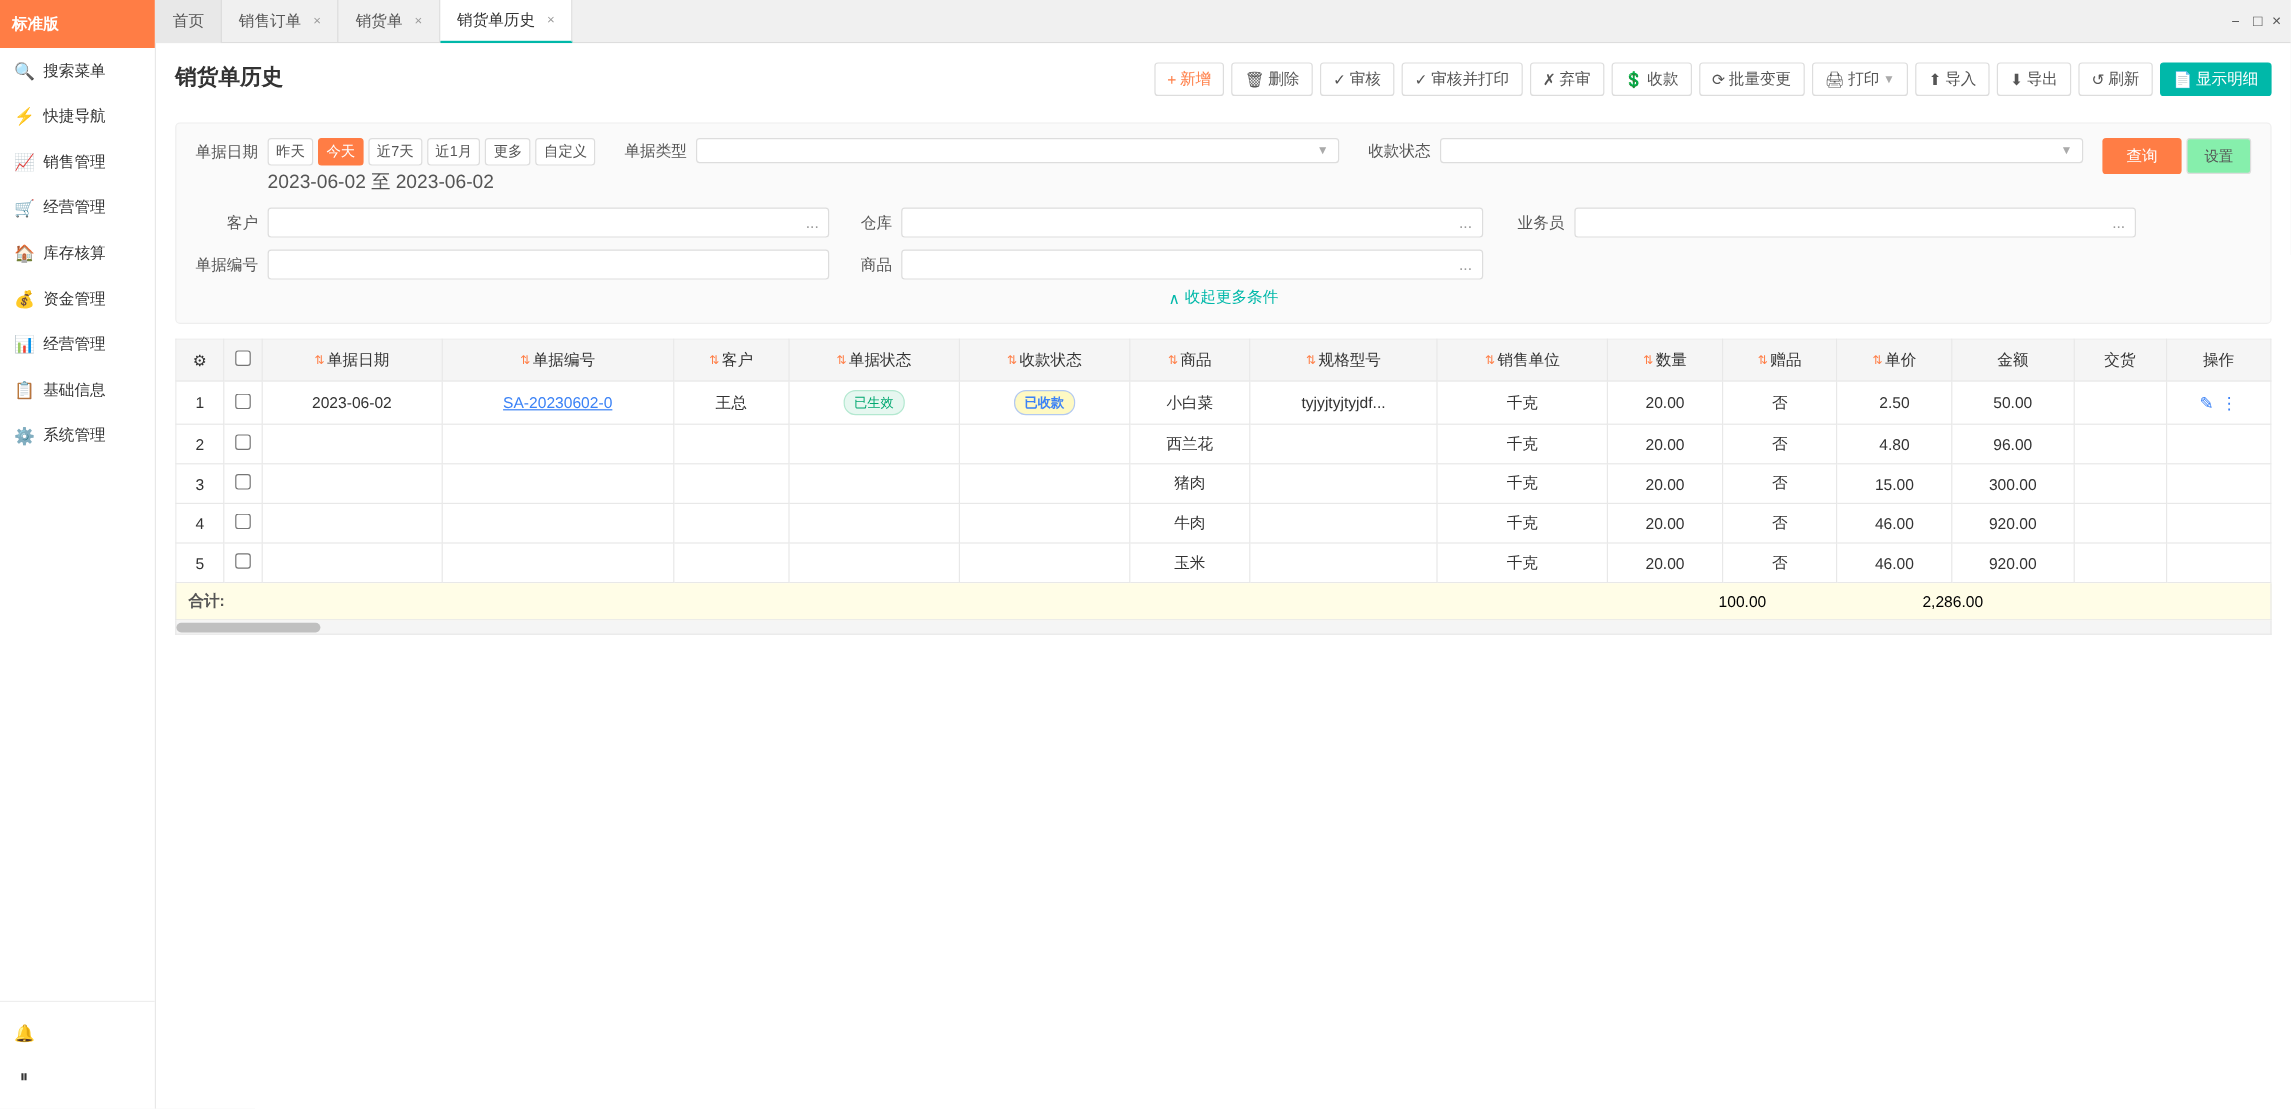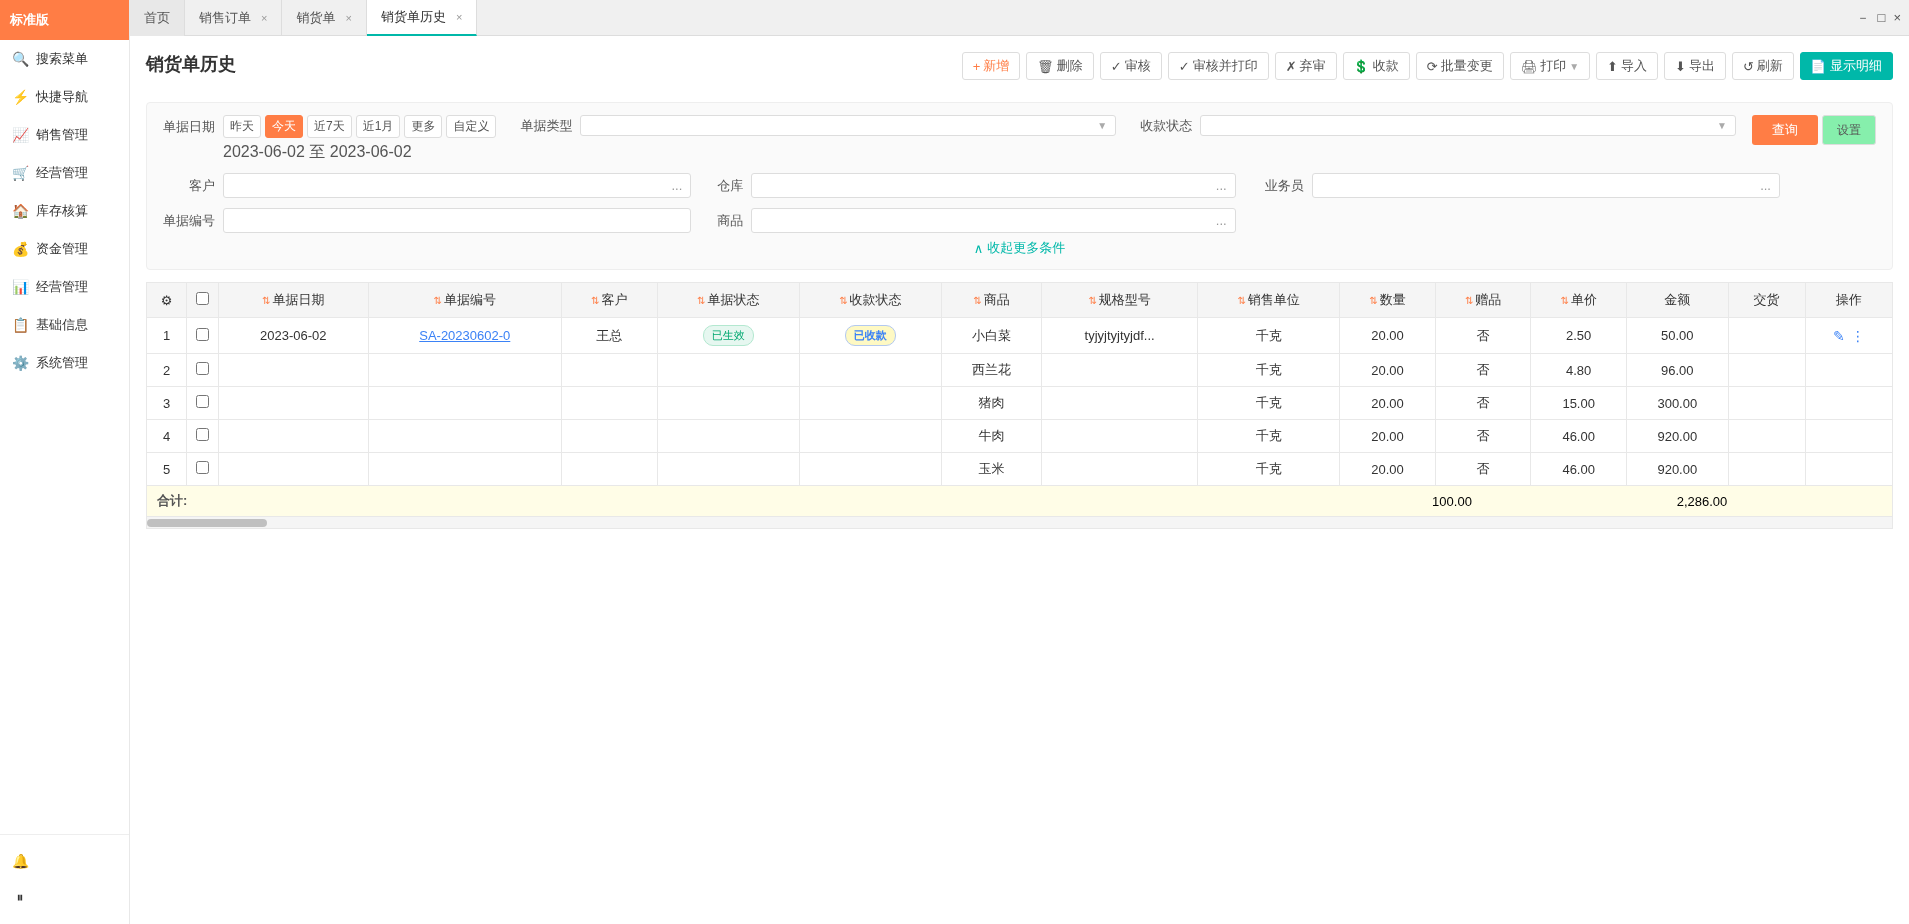--- a/index.html
+++ b/index.html
@@ -722,21 +722,21 @@
     </td>
             </tr>
           </tbody>
       </table>
     </div>
 
     <div class="table-footer">
       <span style="min-width:60px;font-weight:bold;color:#555;">合计:</span>
       <span style="flex:1;"></span>
       <span style="min-width:300px;text-align:center;">100.00</span>
-      <span style="min-width:200px;text-align:center;">2,286.00</span>
+      <span style="min-width:200px;">2,286.00</span>
       <span style="min-width:80px;"></span>
     </div>
 
     <div class="scroll-bar-area">
       <div class="scroll-thumb"></div>
     </div>
 
 
   </div>
 </div>

